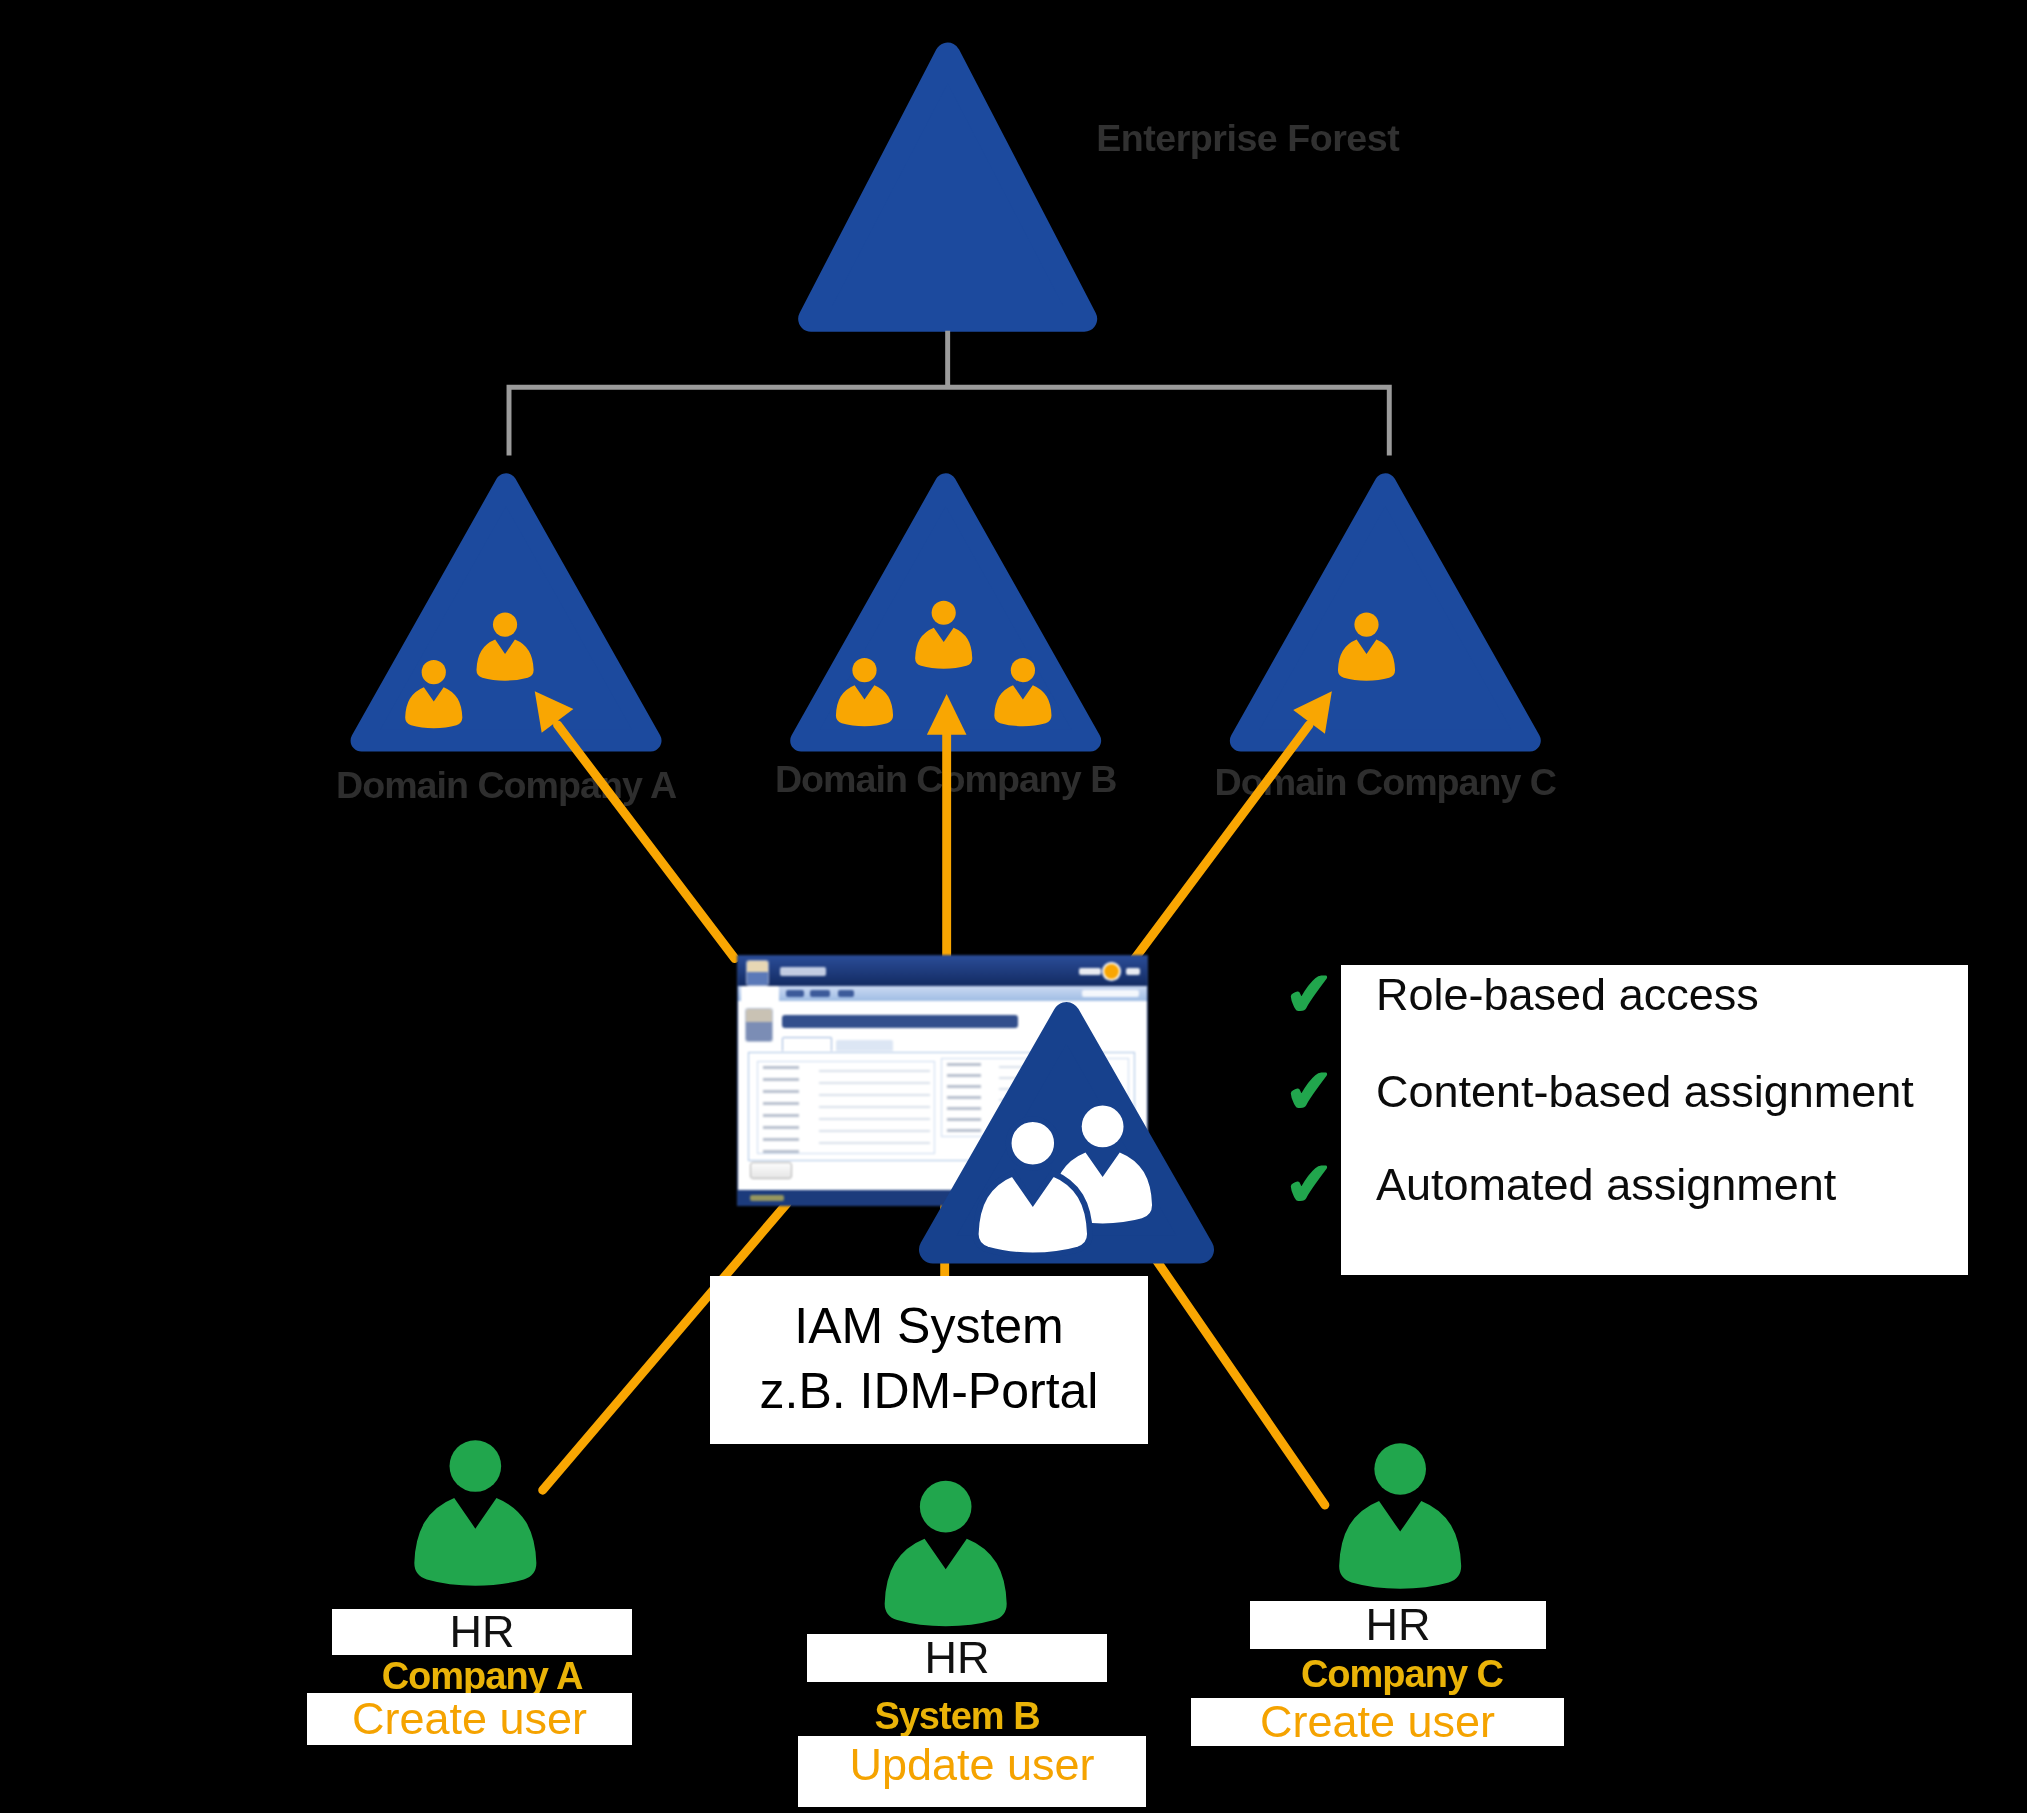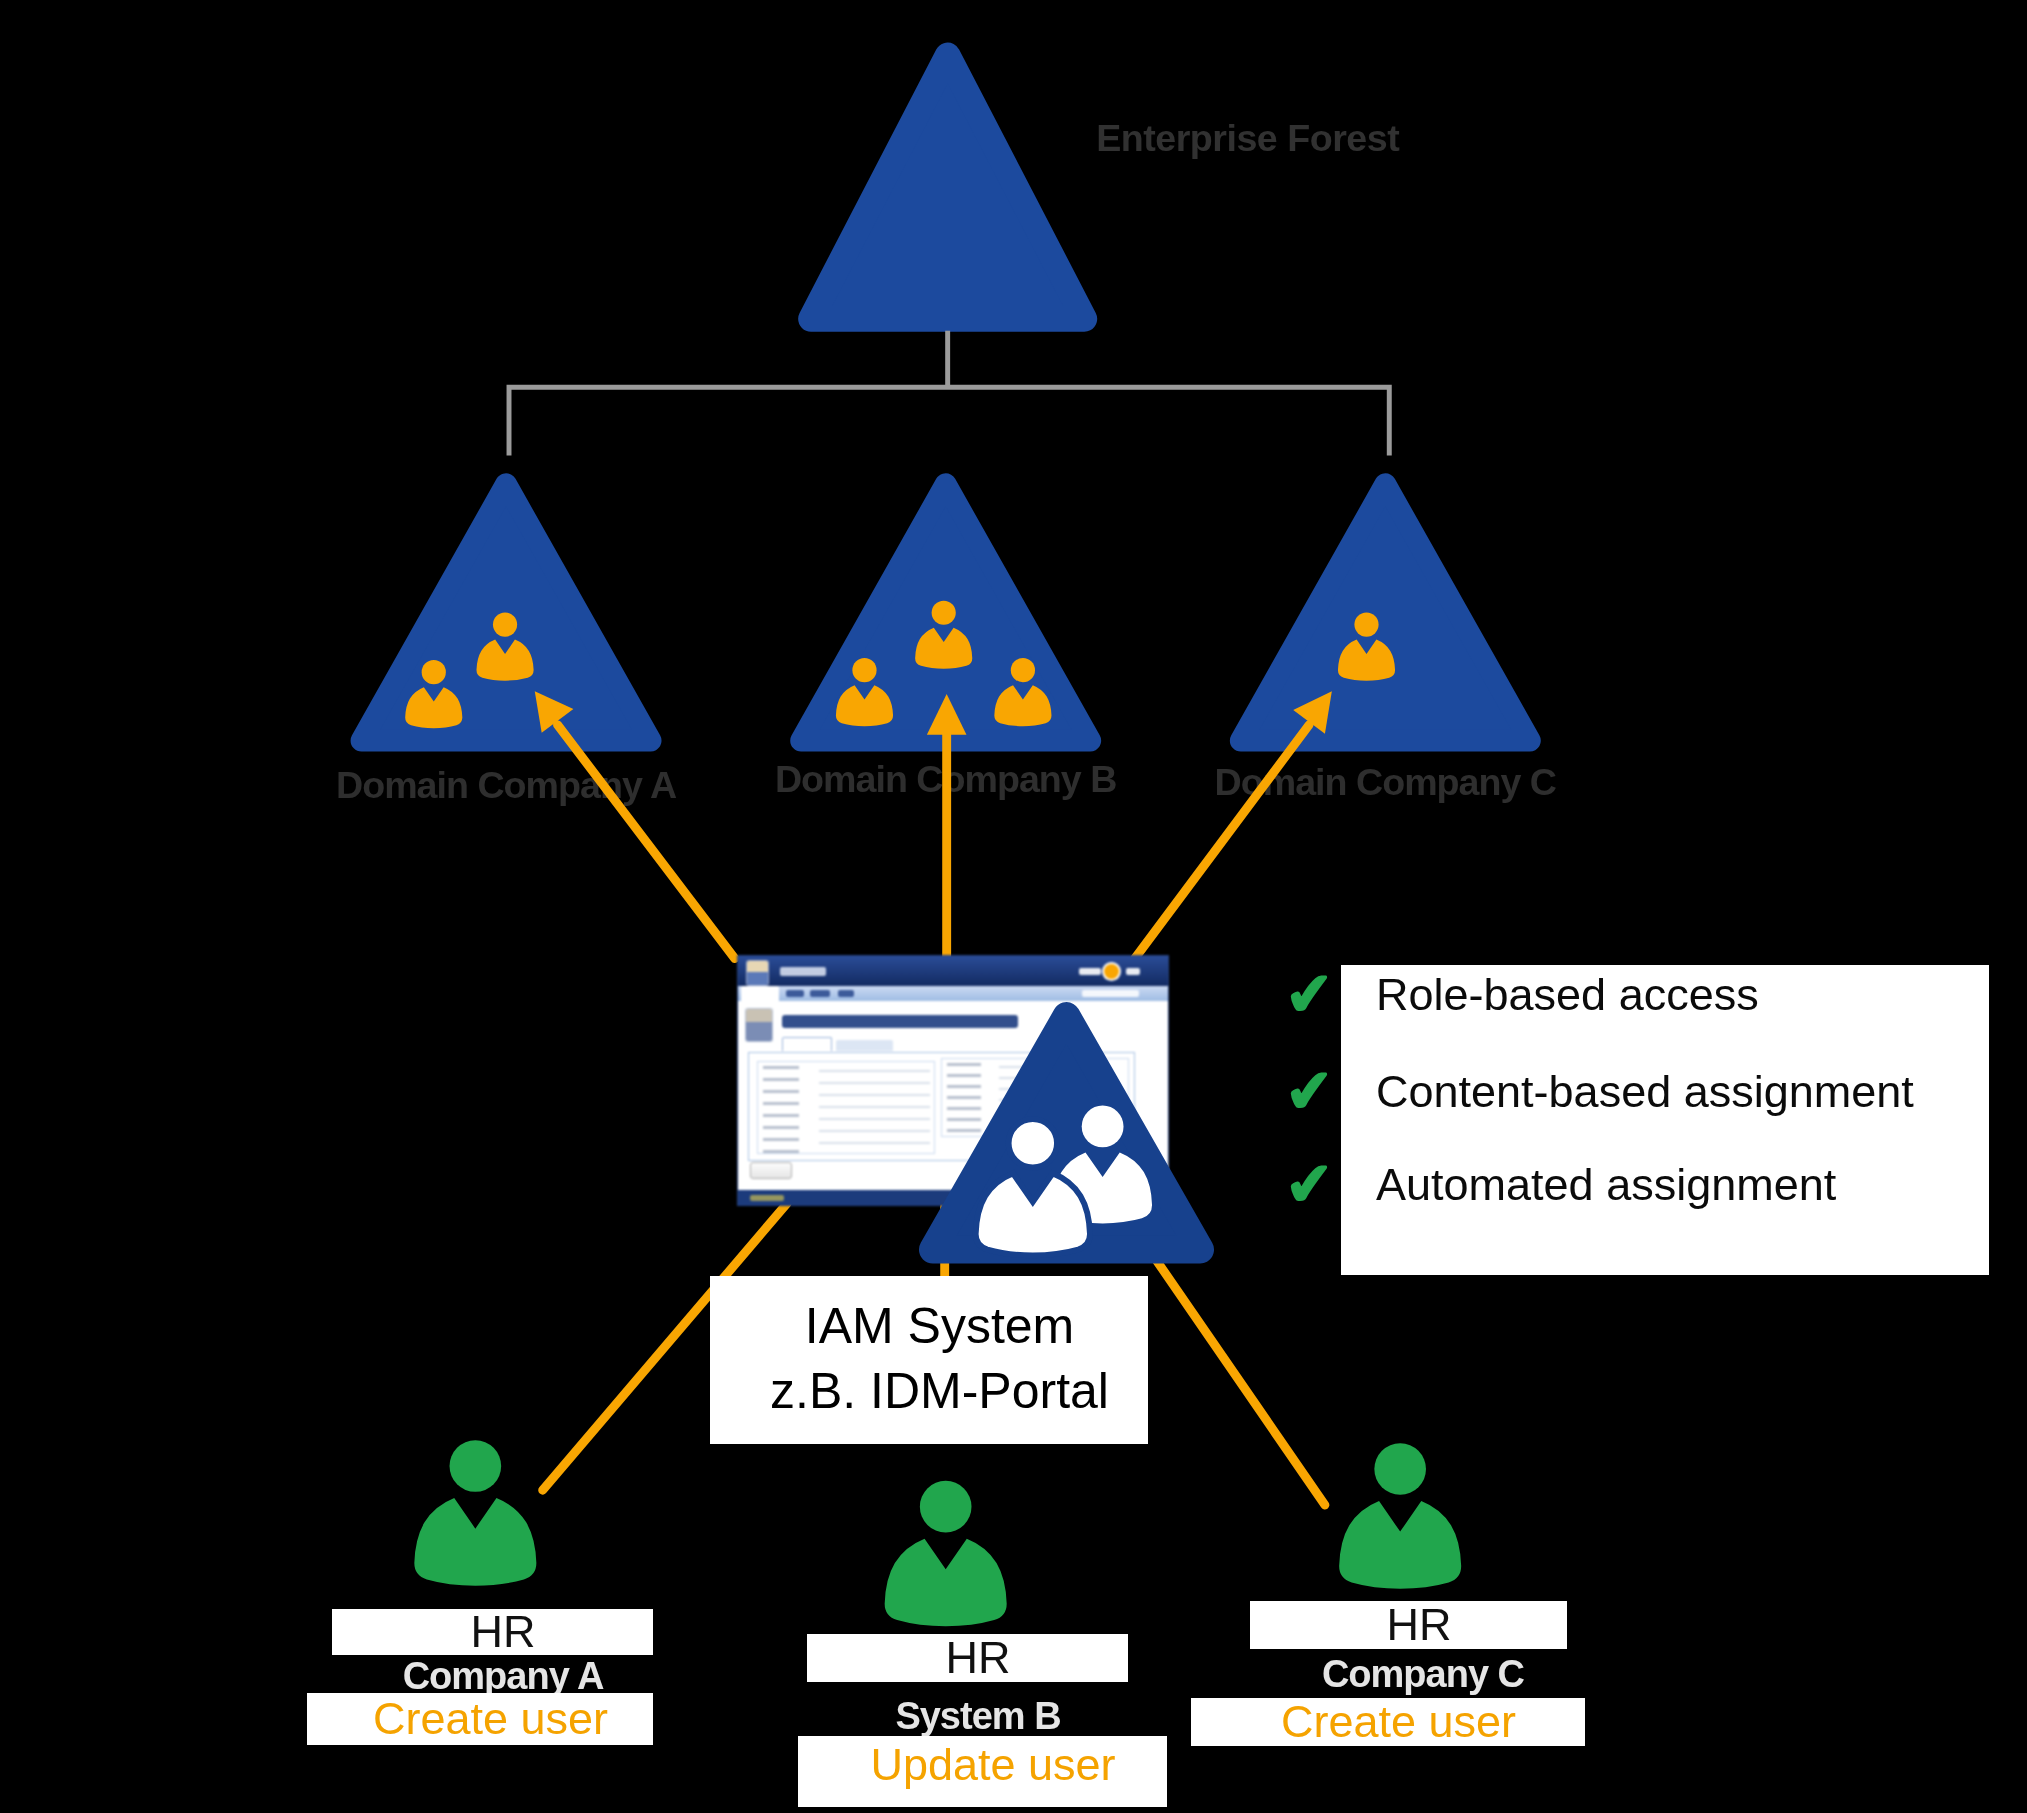--- a/index.html
+++ b/index.html
@@ -2,21 +2,21 @@
 <html><head>
 <meta charset="utf-8">
 <style>
   html,body{margin:0;padding:0;background:#000;}
   #stage{position:relative;width:2028px;height:1814px;background:#000;overflow:hidden;
          font-family:"Liberation Sans", sans-serif;}
   .abs{position:absolute;}
   svg.layer{position:absolute;left:0;top:0;width:2028px;height:1814px;}
   #gfx-back{z-index:1;}
   #gfx-front{z-index:3;}
-  .htmlbox{z-index:2;padding-left:21px;}
+  .htmlbox{z-index:2;}
 
   
   text.diagram-label{font-family:"Liberation Sans",sans-serif;font-weight:700;font-size:38px;
                      fill:#2e2e2e;letter-spacing:-1px;}
   text.forest-label{font-family:"Liberation Sans",sans-serif;font-weight:700;font-size:38px;
                     fill:#313131;letter-spacing:-0.5px;}
 
   
   .features-panel{left:1341px;top:965px;width:627px;height:310px;background:#fff;}
   .feature-row{position:absolute;left:35px;width:584px;height:59px;color:#0b0b0b;
@@ -24,21 +24,21 @@
   .check{position:absolute;width:69px;height:69px;color:#21A64D;font-size:59px;line-height:65px;
          font-weight:700;z-index:2;transform:rotate(-4deg);}
 
   
   .iam-box{left:710px;top:1276px;width:438px;height:168px;background:#fff;color:#000;
            font-size:50px;line-height:65px;text-align:center;padding-top:18px;box-sizing:border-box;}
 
   
   .strip{background:#fff;text-align:center;}
   .hr-label{color:#111;font-size:45px;font-weight:500;}
-  .company-label{position:absolute;text-align:center;color:#e5e5e5;font-size:38px;font-weight:700;
+  .company-label{position:absolute;text-align:center;color:#eab308;font-size:38px;font-weight:700;
                  letter-spacing:-1px;}
   .action-label{color:#F5A300;font-size:45px;font-weight:400;}
 
   
   .idm-window{left:738px;top:956px;width:409px;height:249px;background:#fff;filter:blur(1.1px);
               box-shadow:0 0 0 1px #24407e;}
   .titlebar{position:absolute;left:0;top:0;width:100%;height:30px;
             background:linear-gradient(#2a4c97,#132b62);}
   .tb-avatar{position:absolute;left:9px;top:5px;width:21px;height:24px;border-radius:2px;
              background:linear-gradient(#e7d7b4 45%,#5b79b8 45%);box-shadow:0 0 0 1px #9aa7c8;}

